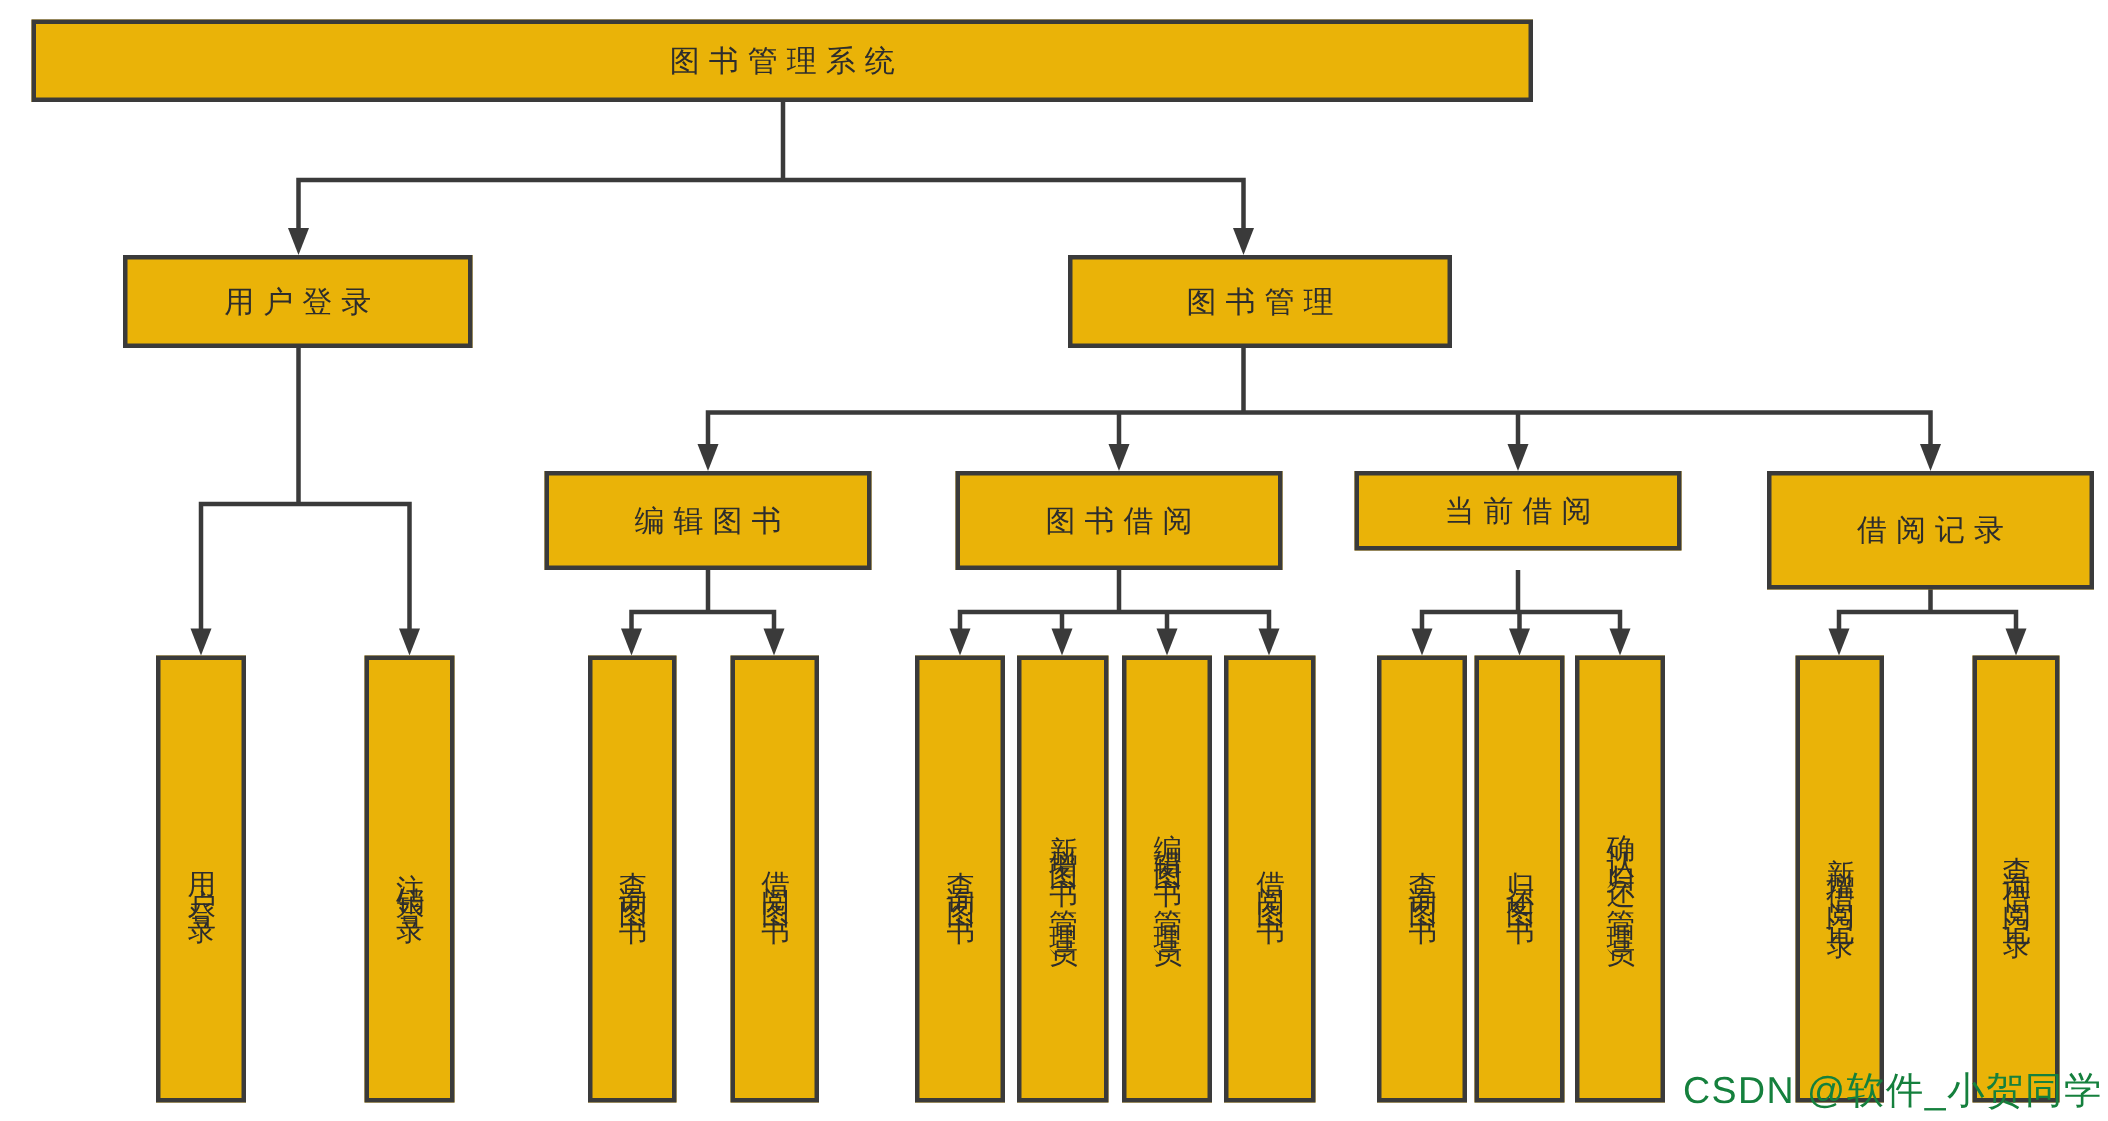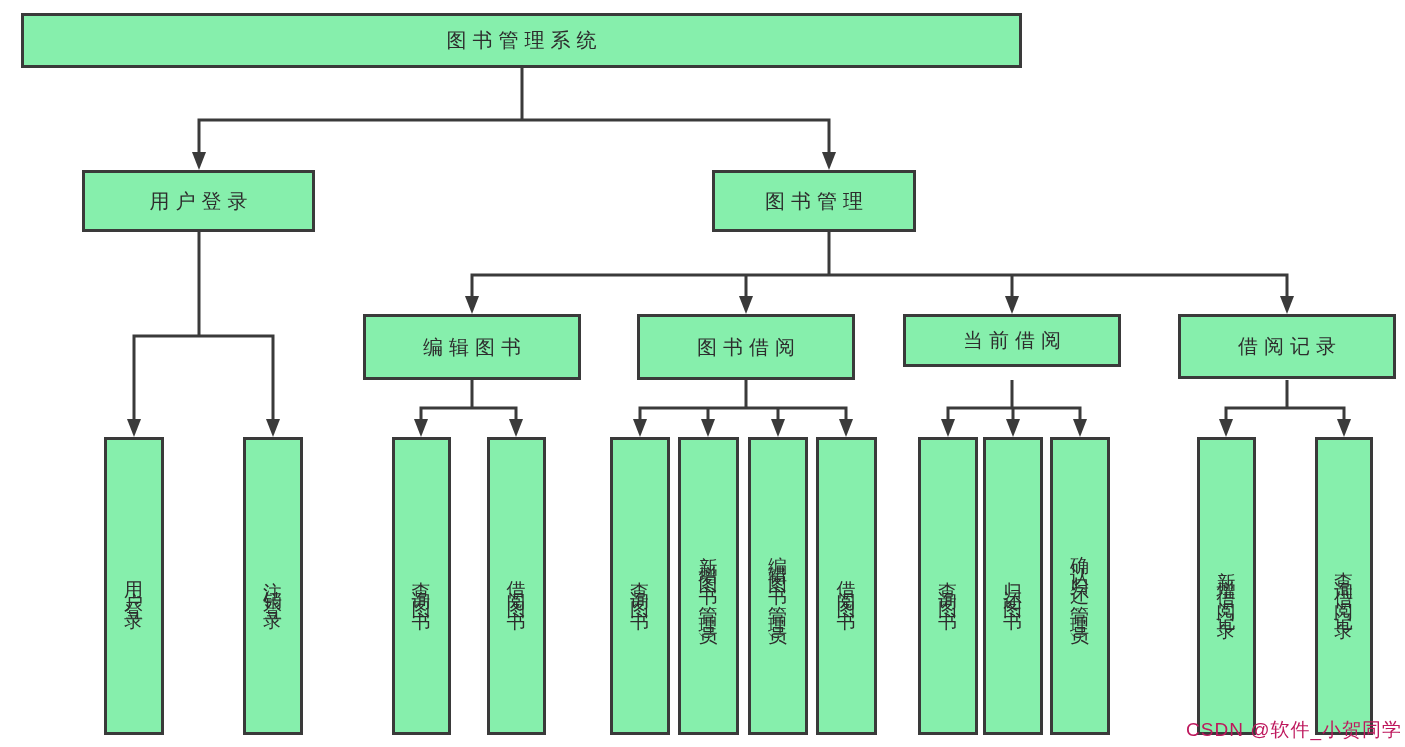--- a/index.html
+++ b/index.html
@@ -19,21 +19,21 @@
     position: absolute;
     left: 0;
     top: 0;
     width: 1405px;
     height: 747px;
     pointer-events: none;
   }
   .node {
     position: absolute;
     box-sizing: border-box;
-    background: #86efac;
+    background: #eab308;
     border: 3px solid #3a3a3a;
     display: flex;
     align-items: center;
     justify-content: center;
     color: #2d2d2d;
   }
   .node.root span,
   .node.h-node span {
     font-size: 20px;
     letter-spacing: 6px;
@@ -45,22 +45,22 @@
     text-orientation: mixed;
     font-size: 19px;
     letter-spacing: 10px;
     line-height: 1;
     white-space: nowrap;
   }
   .watermark {
     position: absolute;
     right: 3px;
     bottom: 4px;
-    font-size: 19px;
-    color: #be185d;
+    font-size: 25px;
+    color: #15803d;
     letter-spacing: 1px;
     white-space: nowrap;
   }
 </style>
 </head>
 <body>
 
 <div class="canvas">
 
   <svg class="wires" viewBox="0 0 1405 747" xmlns="http://www.w3.org/2000/svg">
@@ -110,34 +110,34 @@
     </g>
   </svg>
 
   <div class="node root" style="left:21px; top:13px; width:1001px; height:55px;">
     <span>图书管理系统</span>
   </div>
 
   <div class="node h-node" style="left:82px; top:170px; width:233px; height:62px;">
     <span>用户登录</span>
   </div>
-  <div class="node h-node" style="left:712px; top:170px; width:204px; height:62px;">
+  <div class="node h-node" style="left:712px; top:170px; width:256px; height:62px;">
     <span>图书管理</span>
   </div>
 
   <div class="node h-node" style="left:363px; top:314px; width:218px; height:66px;">
     <span>编辑图书</span>
   </div>
   <div class="node h-node" style="left:637px; top:314px; width:218px; height:66px;">
     <span>图书借阅</span>
   </div>
   <div class="node h-node" style="left:903px; top:314px; width:218px; height:53px;">
     <span>当前借阅</span>
   </div>
-  <div class="node h-node" style="left:1178px; top:314px; width:218px; height:65px;">
+  <div class="node h-node" style="left:1178px; top:314px; width:218px; height:79px;">
     <span>借阅记录</span>
   </div>
 
   <div class="node v-node" style="left:104px; top:437px; width:60px; height:298px;">
     <span>用户登录</span>
   </div>
   <div class="node v-node" style="left:243px; top:437px; width:60px; height:298px;">
     <span>注销登录</span>
   </div>
 

